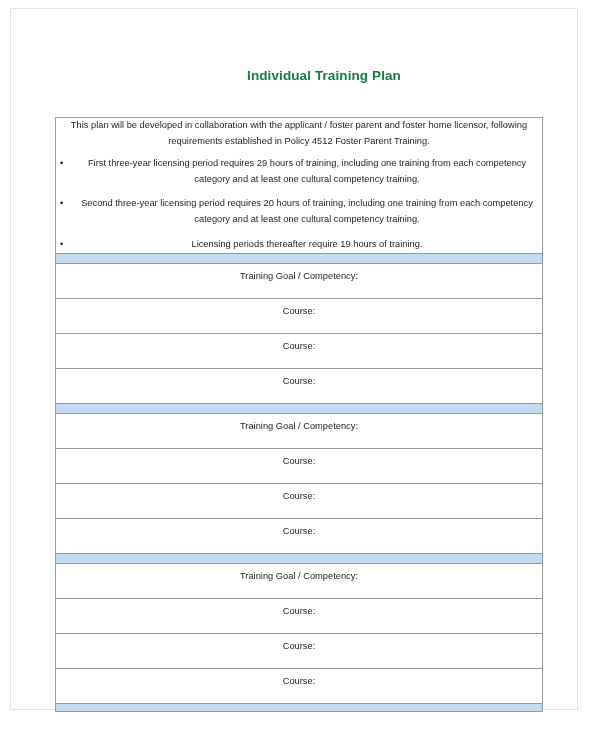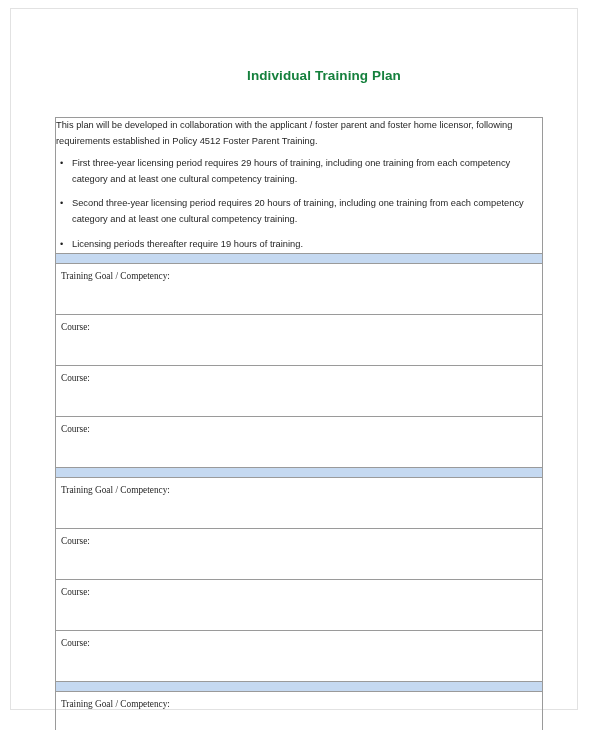--- a/index.html
+++ b/index.html
@@ -47,20 +47,21 @@
     left: 55px;
     top: 117px;
     width: 488px;
     border-collapse: collapse;
     table-layout: fixed;
   }
   .plan-table td {
     border: 1px solid #9a9a9a;
     padding: 0;
     vertical-align: top;
+    text-align: center;
   }
 
   .intro-cell {
     padding: 8px 6px 8px 5px;
     font-size: 9.3px;
     line-height: 15.6px;
     color: #1f1f1f;
   }
   .intro-para {
     margin: 0 0 2px 0;
@@ -96,25 +97,24 @@
     border-top: 1px solid #9a9a9a;
     border-bottom: 1px solid #9a9a9a;
   }
   .spacer-row.partial td {
     height: 7px;
     border-bottom: 1px solid #9a9a9a;
   }
 
   .field-row td {
     height: 28px;
-    padding: 6px 5px 16px 5px;
+    padding: 6px 5px 0 5px;
     font-size: 9.3px;
     line-height: 13px;
     color: #1f1f1f;
-    font-family: Liberation Serif, serif;
   }
 </style>
 </head>
 <body>
 
 <div class="page-frame"></div>
 
 <div class="doc-title">Individual Training Plan</div>
 
 <table class="plan-table">

